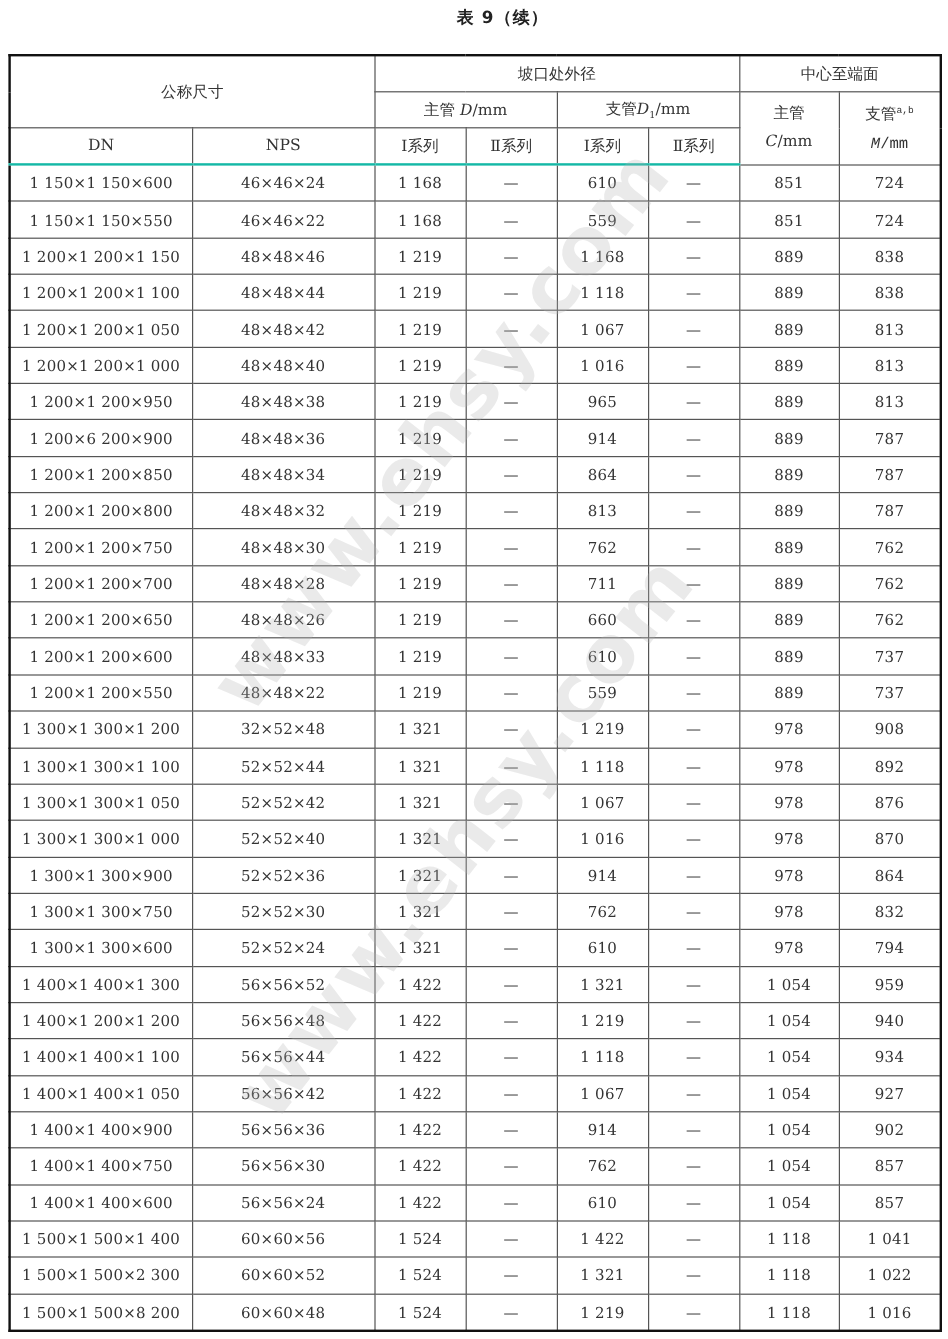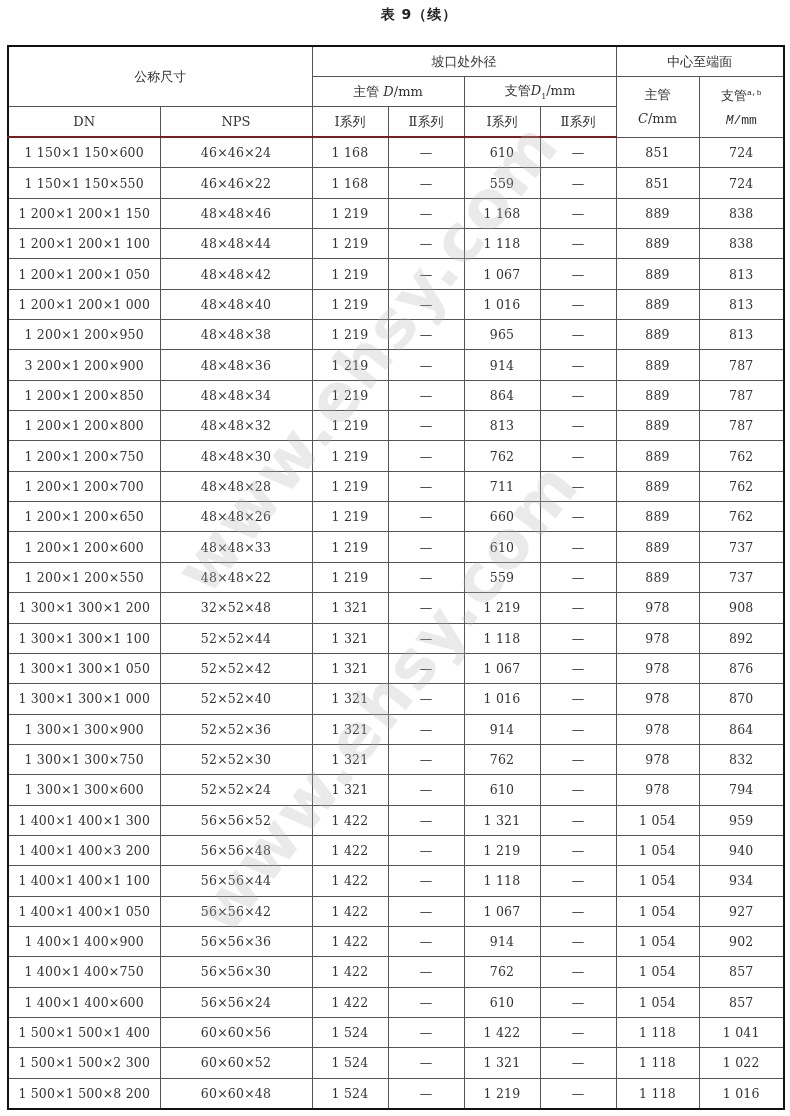--- a/index.html
+++ b/index.html
@@ -12,21 +12,21 @@
                table-layout: fixed; width: 776px; border: 2px solid #111; }
   table.spec col.c-dn { width: 152px; }
   table.spec col.c-nps { width: 152px; }
   table.spec col.c-s { width: 76px; }
   table.spec col.c-c { width: 83px; }
   table.spec col.c-m { width: 85px; }
   table.spec th, table.spec td { border: 1px solid #555; text-align: center; vertical-align: middle;
                                  padding: 0; font-weight: normal; font-size: 13px; color: #333;
                                  white-space: nowrap; overflow: hidden; }
   table.spec th { height: 29px; font-size: 13px; }
-  table.spec thead tr:last-child th { border-bottom: 2px solid #7f1d1d; }
+  table.spec thead tr:last-child th { border-bottom: 2px solid #14b8a6; }
   table.spec td { height: 29.35px; font-size: 12.5px; letter-spacing: 0.2px; }
   .ital { font-style: italic; }
   sup.note { font-size: 8px; vertical-align: super; }
   sub.ix { font-size: 8px; }
   .dash { color: #888; }
   .watermark { position: absolute; left: 160px; top: 560px; transform: rotate(-52deg);
                transform-origin: left top; font-family: "DejaVu Sans", "Liberation Sans", sans-serif;
                font-weight: bold; font-size: 66px; color: rgba(180,180,180,0.28);
                letter-spacing: 2px; pointer-events: none; white-space: nowrap; }
   .watermark2 { left: 180px; top: 900px; }
@@ -133,21 +133,21 @@
         <td>1 200×1 200×950</td>
         <td>48×48×38</td>
         <td>1 219</td>
         <td class="dash">—</td>
         <td>965</td>
         <td class="dash">—</td>
         <td>889</td>
         <td>813</td>
       </tr>
       <tr>
-        <td>3 200×1 200×900</td>
+        <td>1 200×6 200×900</td>
         <td>48×48×36</td>
         <td>1 219</td>
         <td class="dash">—</td>
         <td>914</td>
         <td class="dash">—</td>
         <td>889</td>
         <td>787</td>
       </tr>
       <tr>
         <td>1 200×1 200×850</td>
@@ -293,21 +293,21 @@
         <td>1 400×1 400×1 300</td>
         <td>56×56×52</td>
         <td>1 422</td>
         <td class="dash">—</td>
         <td>1 321</td>
         <td class="dash">—</td>
         <td>1 054</td>
         <td>959</td>
       </tr>
       <tr>
-        <td>1 400×1 400×3 200</td>
+        <td>1 400×1 200×1 200</td>
         <td>56×56×48</td>
         <td>1 422</td>
         <td class="dash">—</td>
         <td>1 219</td>
         <td class="dash">—</td>
         <td>1 054</td>
         <td>940</td>
       </tr>
       <tr>
         <td>1 400×1 400×1 100</td>

